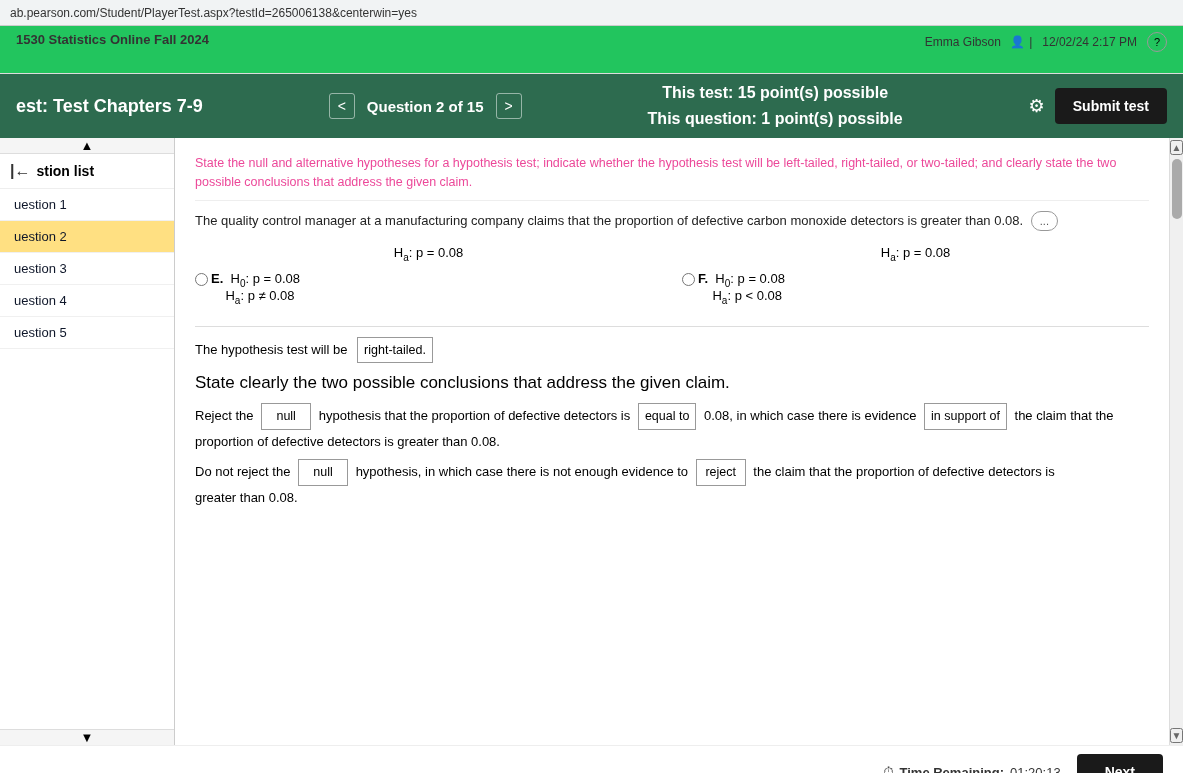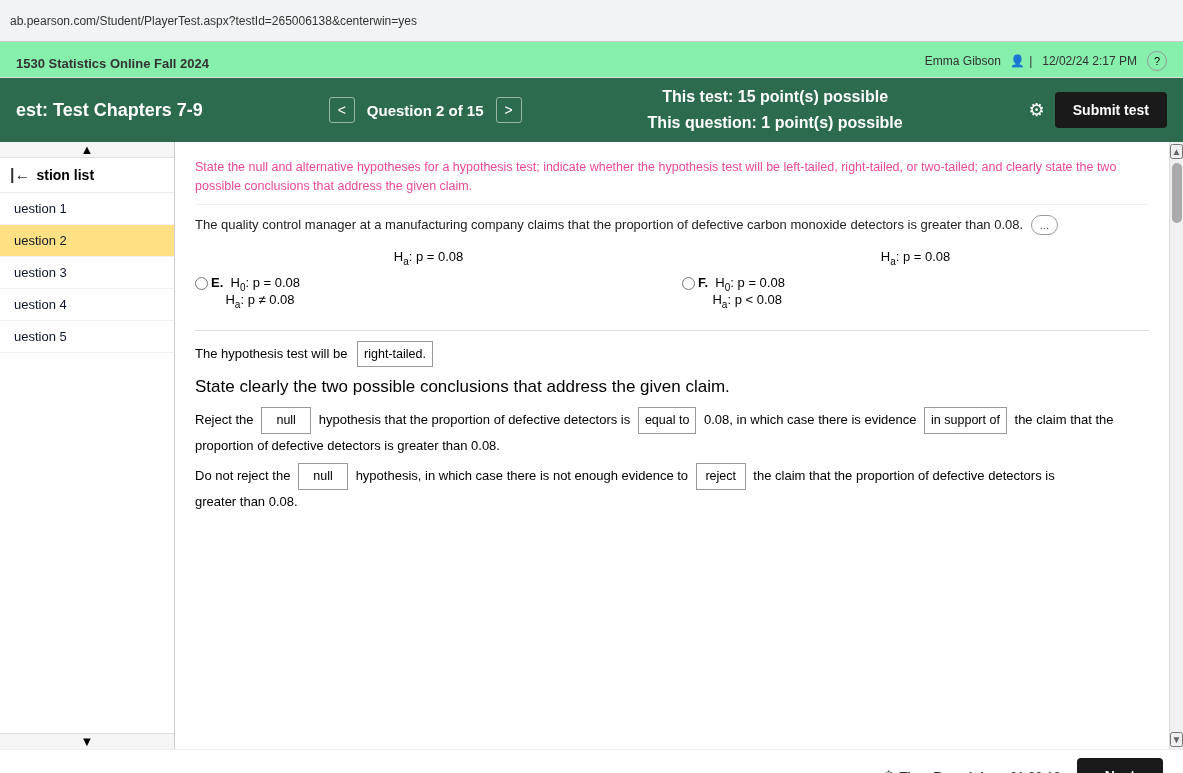--- a/index.html
+++ b/index.html
@@ -5,34 +5,34 @@
     * { box-sizing: border-box; margin: 0; padding: 0; }
     body { font-family: Arial, sans-serif; font-size: 13px; background: #c8a882; width: 1183px; min-height: 773px; overflow: hidden; }
 
     
     .browser-bar {
       background: #f1f3f4;
       padding: 4px 10px;
       font-size: 12px;
       color: #333;
       border-bottom: 1px solid #ccc;
-      height: 42px;
+      height: 26px;
       display: flex;
       align-items: center;
     }
 
     
     .app-header {
-      background: #86efac;
+      background: #22c55e;
       padding: 6px 16px;
       display: flex;
-      align-items: flex-end;
+      align-items: flex-start;
       justify-content: space-between;
       border-bottom: 1px solid #ddd;
-      height: 36px;
+      height: 48px;
     }
     .app-header-left { font-size: 13px; font-weight: bold; color: #333; }
     .app-header-right { font-size: 12px; color: #333; display: flex; align-items: center; gap: 10px; }
 
     
     .test-header {
       background: #2d6b4f;
       color: white;
       padding: 0 16px;
       height: 64px;

